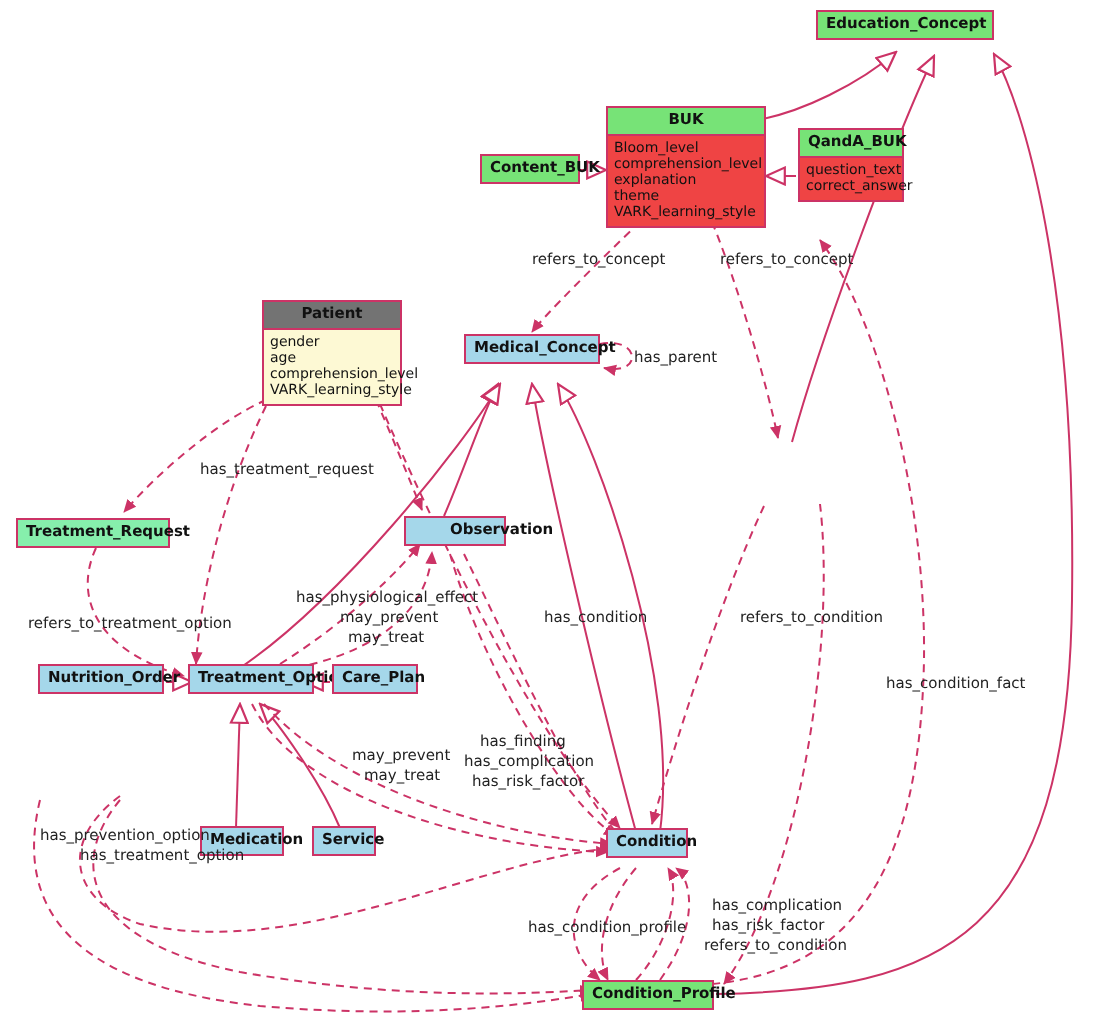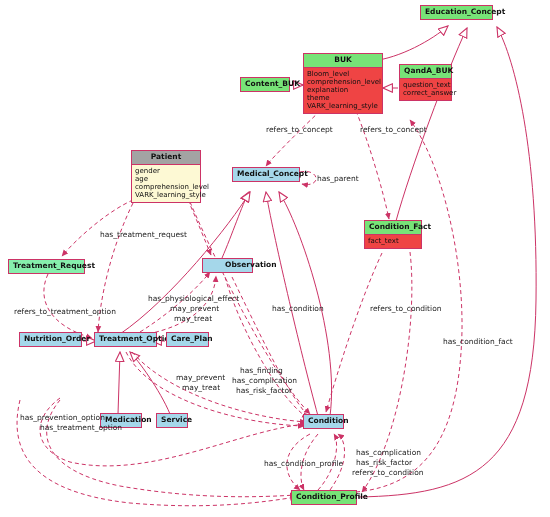--- a/index.html
+++ b/index.html
@@ -39,21 +39,21 @@
 
   
   .green  { background:#77e377; }
   .green .title{ background:#77e377; }
   .green .attrs{ background:#ef4444; }
 
   .blue   { background:#a5d7ea; }
   .blue .title{ background:#a5d7ea; }
 
   .yellow { background:#fdf7c3; }
-  .yellow .title{ background:#a3a3a3; }
+  .yellow .title{ background:#737373; }
   .yellow .attrs{ background:#fdf9d4; }
 
   .orange { background:#fbd9b0; }
   .orange .title{ background:#86efac; }
 
   
   .elabel{
     position:absolute;
     font-size:7.5px;
     color:#222;
@@ -148,21 +148,21 @@
         <path d="M318,490 C336,470 340,444 334,434" marker-end="url(#arrow)"></path>
         <path d="M330,490 C350,462 346,440 338,434" marker-end="url(#arrow)"></path>
 
         <path d="M356,492 C430,485 460,430 462,330 C463,250 440,160 410,120" marker-end="url(#arrow)"></path>
 
         <path d="M20,400 C8,450 30,492 130,503 C210,510 265,502 296,497" marker-end="url(#arrow)"></path>
       </g>
     </g>
   </svg>
 
-  <div class="node green" style="left:420px;top:5px;width:73px;">
+  <div class="node green" style="left:408px;top:5px;width:89px;">
     <div class="title">Education_Concept</div>
   </div>
 
   <div class="node green" style="left:303px;top:53px;width:80px;">
     <div class="title">BUK</div>
     <div class="attrs">
       <div>Bloom_level</div>
       <div>comprehension_level</div>
       <div>explanation</div>
       <div>theme</div>
@@ -189,26 +189,20 @@
       <div>age</div>
       <div>comprehension_level</div>
       <div>VARK_learning_style</div>
     </div>
   </div>
 
   <div class="node blue" style="left:232px;top:167px;width:68px;">
     <div class="title">Medical_Concept</div>
   </div>
 
-  <div class="node green" style="left:364px;top:220px;width:58px;">
-    <div class="title">Condition_Fact</div>
-    <div class="attrs">
-      <div>fact_text</div>
-    </div>
-  </div>
 
   <div class="node orange" style="left:8px;top:259px;width:77px;">
     <div class="title">Treatment_Request</div>
   </div>
 
   <div class="node blue" style="left:202px;top:258px;width:51px;padding-left:18px;">
     <div class="title">Observation</div>
   </div>
 
   <div class="node blue" style="left:19px;top:332px;width:63px;">

